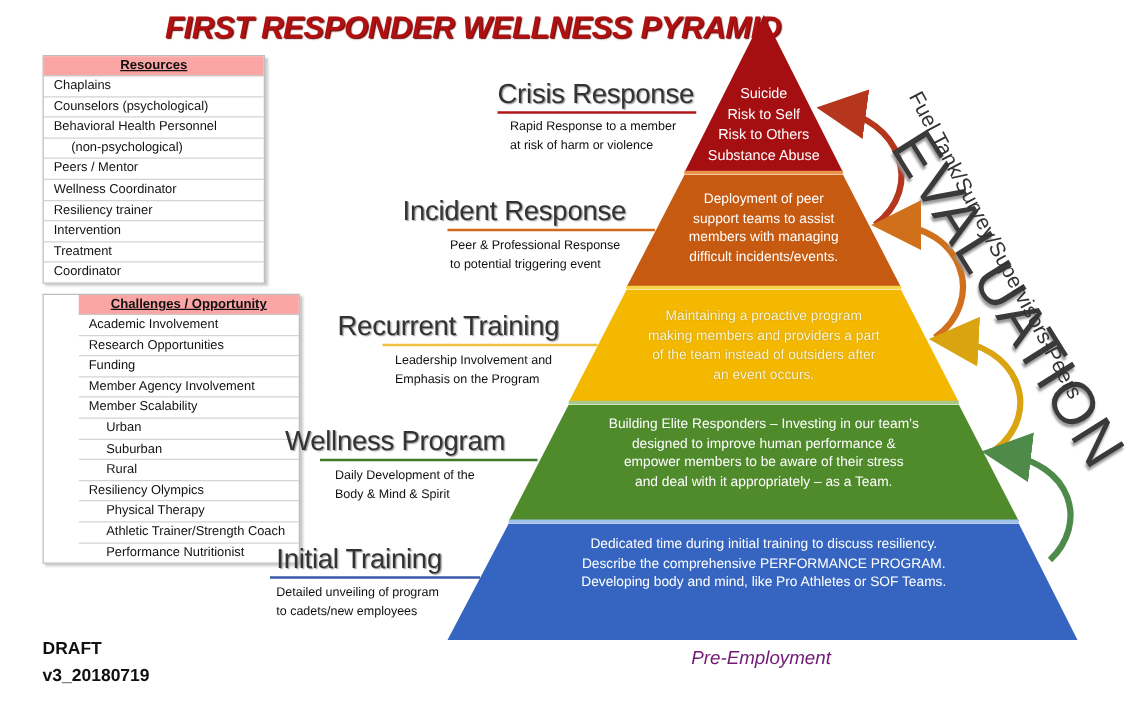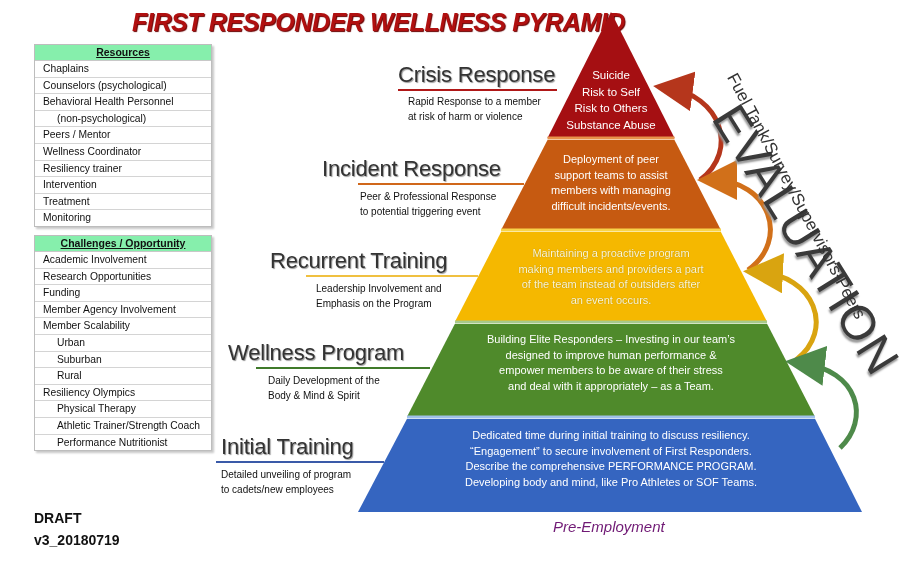--- a/index.html
+++ b/index.html
@@ -2,21 +2,21 @@
 <html><head>
 <meta charset="utf-8">
 <style>
   html, body { margin:0; padding:0; }
   body { width:910px; height:562px; background:#ffffff; position:relative; overflow:hidden;
          font-family:"Liberation Sans", "DejaVu Sans", sans-serif; }
   .title { position:absolute; left:132px; top:8px; font-size:25px; font-weight:bold; font-style:italic;
            color:#b01010; letter-spacing:-0.4px; text-shadow:1px 1px 1px #6a0000; white-space:nowrap; }
   .box { position:absolute; left:34px; width:176px; background:#fff; border:1px solid #bdbdbd;
          box-shadow:2px 2px 2px #c8c8c8; }
-  .box .hdr { background:#86efac; text-align:center; font-size:10.5px; font-weight:bold; text-decoration:underline;
+  .box .hdr { background:#fca5a5; text-align:center; font-size:10.5px; font-weight:bold; text-decoration:underline;
               height:15px; line-height:15px; border-bottom:1px solid #c8c8c8; color:#111; }
   .box .row { font-size:10.3px; height:15.6px; line-height:15.6px; padding-left:8px; border-bottom:1px solid #d4d4d4;
               color:#111; white-space:nowrap; }
   .box .row.ind { padding-left:22px; }
   .box .row:last-child { border-bottom:none; }
   svg.pyr { position:absolute; left:0; top:0; }
   .tierlabel { position:absolute; font-size:22px; color:#333; white-space:nowrap; letter-spacing:-0.2px;
                text-shadow:1px 1px 1px #999; }
   .tierdesc { position:absolute; font-size:10px; line-height:14.5px; color:#111; white-space:nowrap; }
   .tiertext { position:absolute; text-align:center; font-size:11px; line-height:15.5px; color:#fff; white-space:nowrap; }
@@ -38,24 +38,24 @@
   <div class="hdr">Resources</div>
   <div class="row">Chaplains</div>
   <div class="row">Counselors (psychological)</div>
   <div class="row">Behavioral Health Personnel</div>
   <div class="row ind">(non-psychological)</div>
   <div class="row">Peers / Mentor</div>
   <div class="row">Wellness Coordinator</div>
   <div class="row">Resiliency trainer</div>
   <div class="row">Intervention</div>
   <div class="row">Treatment</div>
-  <div class="row">Monitoring</div>
+  <div class="row">Coordinator</div>
 </div>
 
-<div class="box" style="top:235px;">
+<div class="box" style="top:235px;padding-left:28px;">
   <div class="hdr">Challenges / Opportunity</div>
   <div class="row">Academic Involvement</div>
   <div class="row">Research Opportunities</div>
   <div class="row">Funding</div>
   <div class="row">Member Agency Involvement</div>
   <div class="row">Member Scalability</div>
   <div class="row ind">Urban</div>
   <div class="row ind">Suburban</div>
   <div class="row ind">Rural</div>
   <div class="row">Resiliency Olympics</div>
@@ -165,21 +165,20 @@
 
 <div class="tiertext" style="left:461px;top:332px;width:300px;">
   <div>Building Elite Responders – Investing in our team’s</div>
   <div>designed to improve human performance &amp;</div>
   <div>empower members to be aware of their stress</div>
   <div>and deal with it appropriately – as a Team.</div>
 </div>
 
 <div class="tiertext" style="left:431px;top:428px;width:360px;">
   <div>Dedicated time during initial training to discuss resiliency.</div>
-  <div>“Engagement” to secure involvement of First Responders.</div>
   <div>Describe the comprehensive PERFORMANCE PROGRAM.</div>
   <div>Developing body and mind, like Pro Athletes or SOF Teams.</div>
 </div>
 
 <div class="evaltitle">EVALUATION</div>
 <div class="evalsub">Fuel Tank/Survey/Supervisors-Peers</div>
 
 <div class="preemp">Pre-Employment</div>
 
 <div class="draft" style="top:510px;">DRAFT</div>

